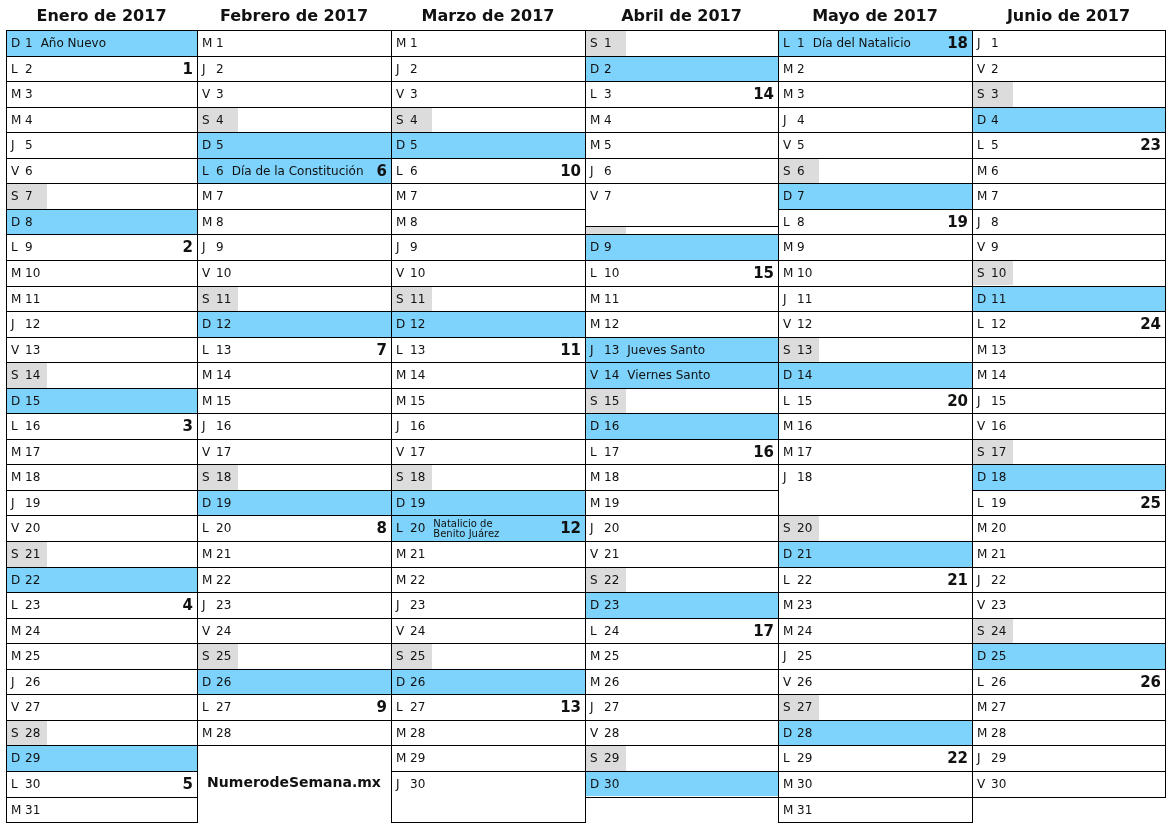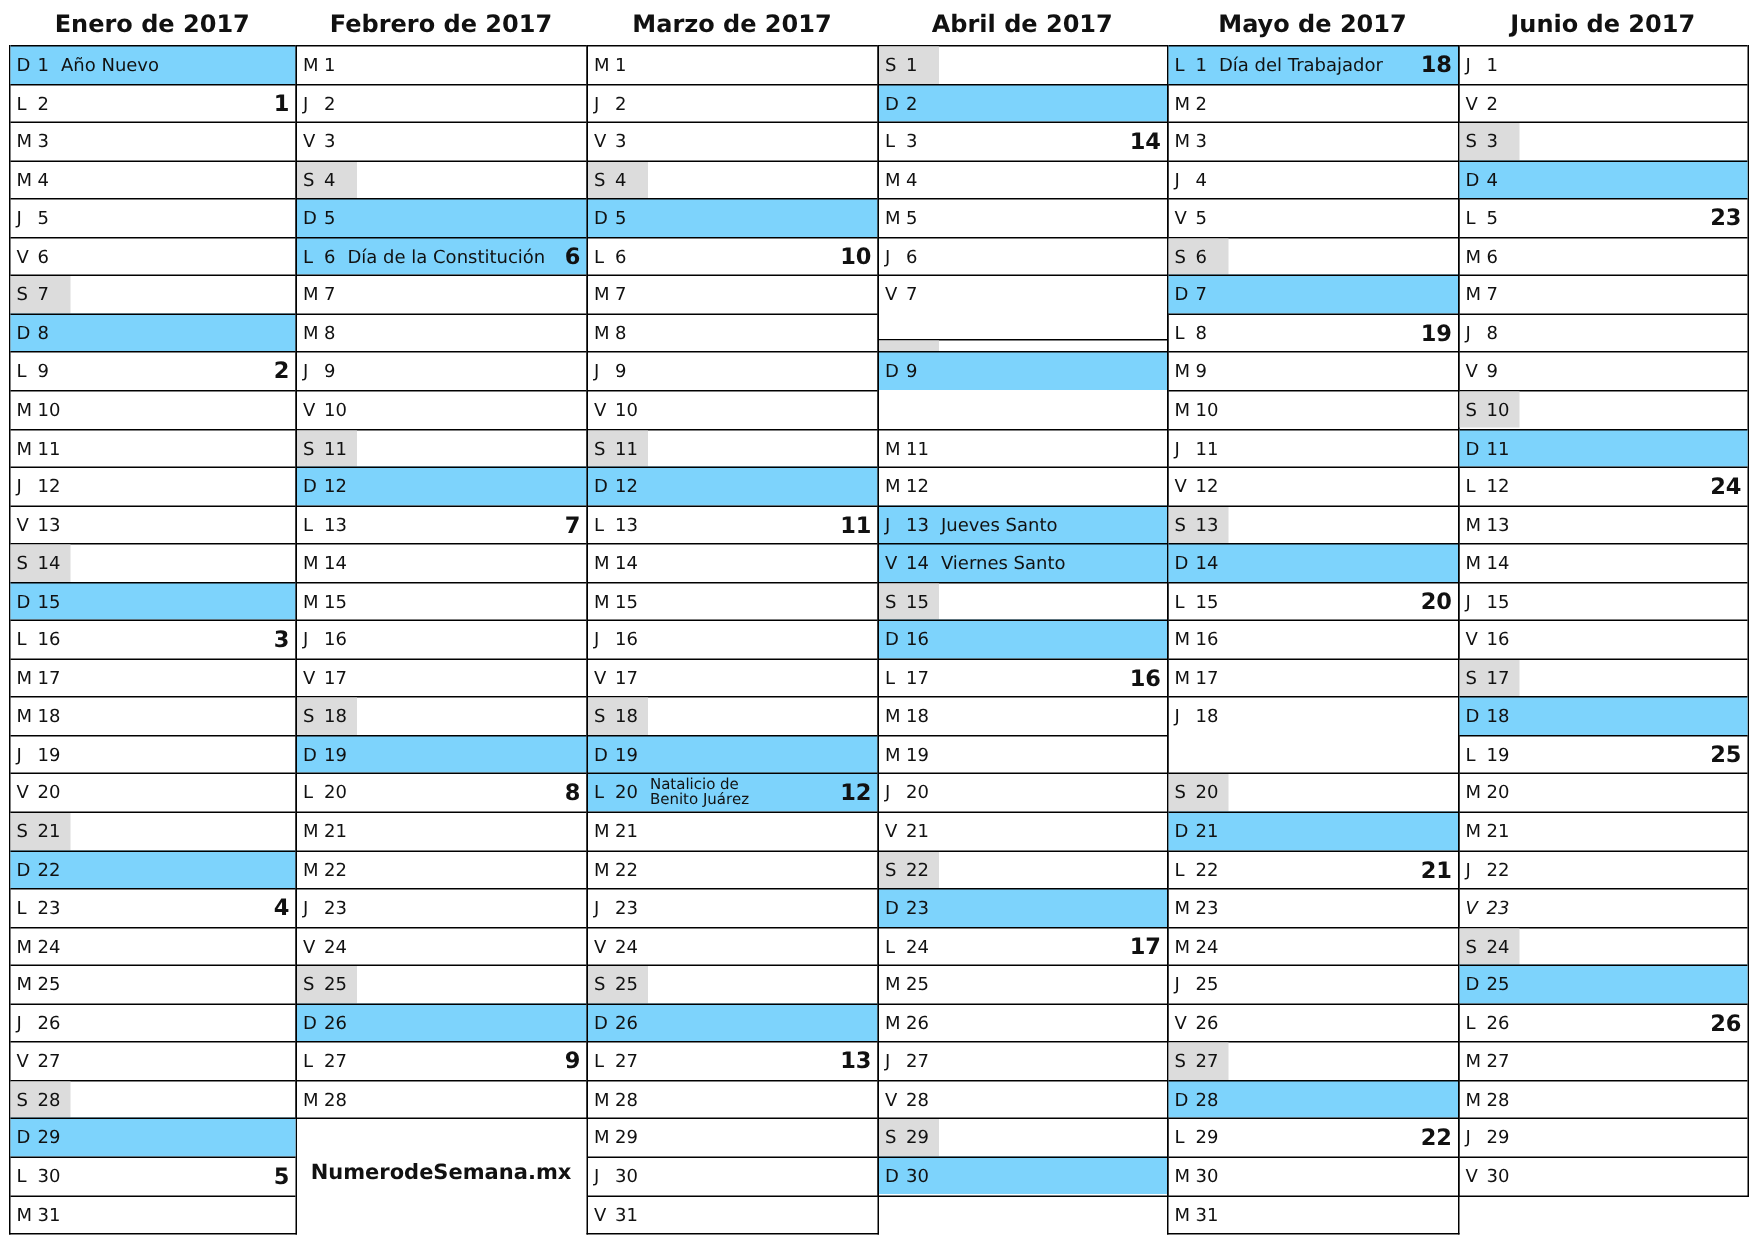--- a/index.html
+++ b/index.html
@@ -313,23 +313,20 @@
       </div>
       <div class="row" style="top: 689.85px;">
         <span class="lbl"><span class="dl">M</span>28</span>
       </div>
       <div class="row" style="top: 715.4px;">
         <span class="lbl"><span class="dl">M</span>29</span>
       </div>
       <div class="row" style="top: 740.95px;">
         <span class="lbl"><span class="dl">J</span>30</span>
       </div>
-      <div class="row" style="top: 766.5px;">
-        <span class="lbl"><span class="dl">V</span>31</span>
-      </div>
     </div>
     <div class="mtitle" style="left: 585px; width: 193px; right: auto;">Abril de 2017</div>
     <div class="colbox" style="left: 585px; width: 194px; height: 767.5px;">
       <div class="row" style="top: 0px;">
         <div class="satcell"></div>
         <span class="lbl"><span class="dl">S</span>1</span>
       </div>
       <div class="row sun" style="top: 25.55px;">
         <span class="lbl"><span class="dl">D</span>2</span>
       </div>
@@ -349,20 +346,24 @@
       <div class="row" style="top: 153.3px;">
         <span class="lbl"><span class="dl">V</span>7</span>
       </div>
       <div class="row" style="top: 196px;">
         <div class="satcell"></div>
         <span class="lbl"><span class="dl">S</span>8</span>
       </div>
       <div class="row sun" style="top: 204.4px;">
         <span class="lbl"><span class="dl">D</span>9</span>
       </div>
+      <div class="row" style="top: 229.95px;">
+        <span class="lbl"><span class="dl">L</span>10</span>
+        <span class="wk">15</span>
+      </div>
       <div class="row" style="top: 255.5px;">
         <span class="lbl"><span class="dl">M</span>11</span>
       </div>
       <div class="row" style="top: 281.05px;">
         <span class="lbl"><span class="dl">M</span>12</span>
       </div>
       <div class="row sun" style="top: 306.6px;">
         <span class="lbl"><span class="dl">J</span>13<span class="hol">Jueves Santo</span></span>
       </div>
       <div class="row sun" style="top: 332.15px;">
@@ -418,21 +419,21 @@
         <div class="satcell"></div>
         <span class="lbl"><span class="dl">S</span>29</span>
       </div>
       <div class="row sun" style="top: 740.95px;">
         <span class="lbl"><span class="dl">D</span>30</span>
       </div>
     </div>
     <div class="mtitle" style="left: 778px; width: 194px; right: auto;">Mayo de 2017</div>
     <div class="colbox" style="left: 778px; width: 195px; height: 793.05px;">
       <div class="row sun" style="top: 0px;">
-        <span class="lbl"><span class="dl">L</span>1<span class="hol">Día del Trabajador</span></span>
+        <span class="lbl"><span class="dl">L</span>1<span class="hol">Día del Natalicio</span></span>
         <span class="wk">18</span>
       </div>
       <div class="row" style="top: 25.55px;">
         <span class="lbl"><span class="dl">M</span>2</span>
       </div>
       <div class="row" style="top: 51.1px;">
         <span class="lbl"><span class="dl">M</span>3</span>
       </div>
       <div class="row" style="top: 76.65px;">
         <span class="lbl"><span class="dl">J</span>4</span>
@@ -591,21 +592,21 @@
       </div>
       <div class="row" style="top: 485.45px;">
         <span class="lbl"><span class="dl">M</span>20</span>
       </div>
       <div class="row" style="top: 511px;">
         <span class="lbl"><span class="dl">M</span>21</span>
       </div>
       <div class="row" style="top: 536.55px;">
         <span class="lbl"><span class="dl">J</span>22</span>
       </div>
-      <div class="row" style="top: 562.1px; font-style: italic;">
+      <div class="row" style="top: 562.1px;">
         <span class="lbl"><span class="dl">V</span>23</span>
       </div>
       <div class="row" style="top: 587.65px;">
         <div class="satcell"></div>
         <span class="lbl"><span class="dl">S</span>24</span>
       </div>
       <div class="row sun" style="top: 613.2px;">
         <span class="lbl"><span class="dl">D</span>25</span>
       </div>
       <div class="row" style="top: 638.75px;">

